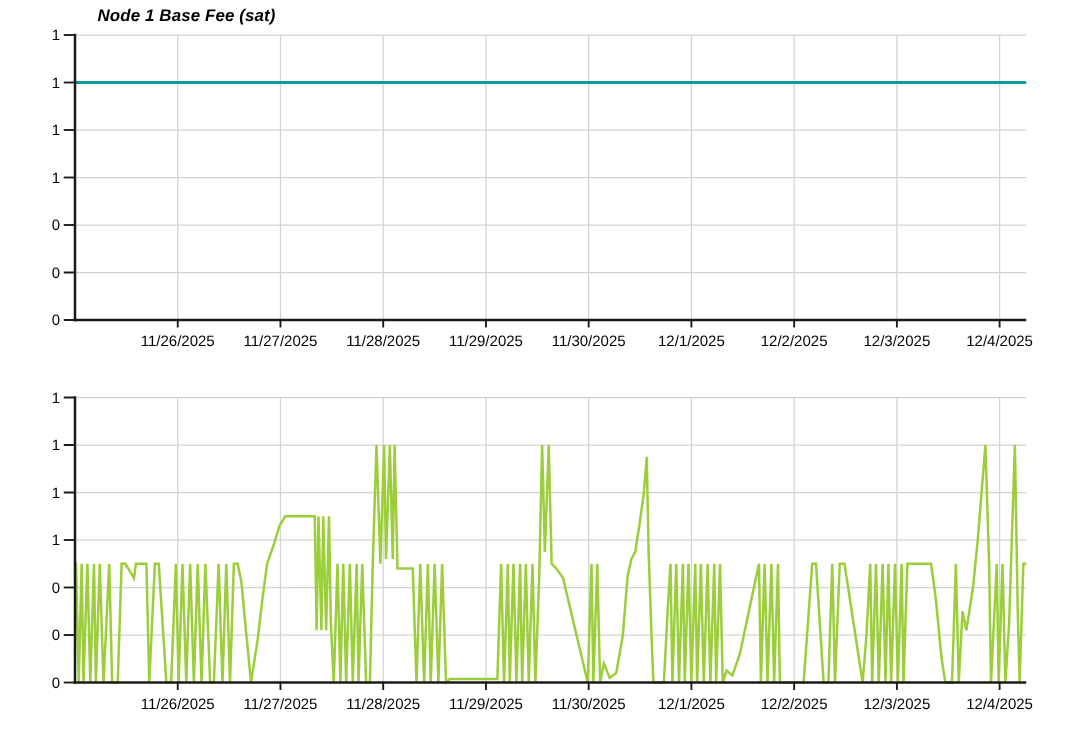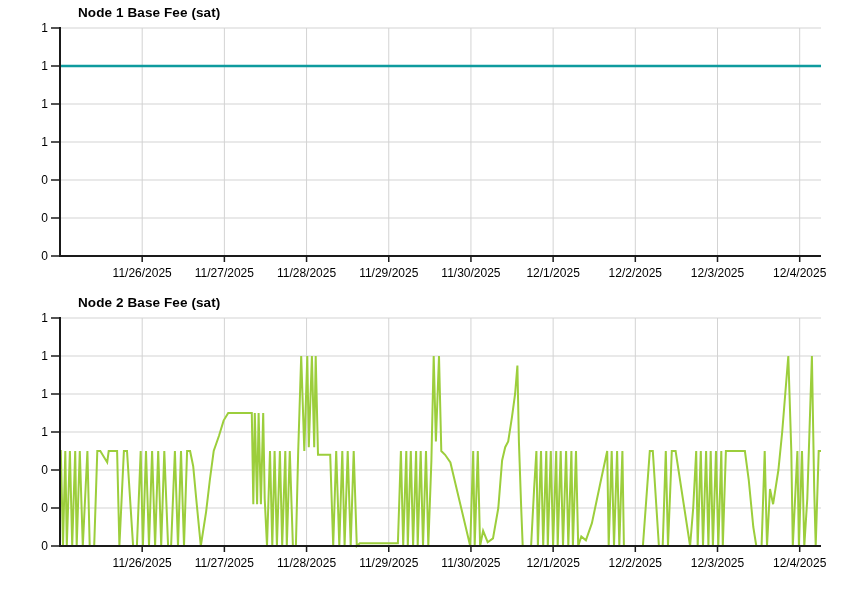--- a/index.html
+++ b/index.html
@@ -5,20 +5,21 @@
   html,body{margin:0;padding:0;}
   body{
     width:860px;height:600px;background:#ffffff;overflow:hidden;
     font-family:"Liberation Sans",sans-serif;position:relative;
   }
   .chart-section{position:absolute;left:0;width:860px;height:290px;}
   .chart-title{
     position:absolute;left:78px;top:5px;margin:0;
     font-size:13.5px;font-weight:bold;color:#000;letter-spacing:.1px;
     font-family:"Liberation Sans",sans-serif;
+    font-style:italic;
   }
   svg.plot{position:absolute;left:0;top:0;display:block;}
   svg.plot text{font-family:"Liberation Sans",sans-serif;}
 </style>
 </head>
 <body>
 
 <section class="chart-section" style="top:0">
   <h3 class="chart-title">Node 1 Base Fee (sat)</h3>
   <svg class="plot" width="860" height="290" viewBox="0 0 860 290">
@@ -69,21 +70,20 @@
       <line x1="635.316" x2="635.316" y1="256" y2="262" stroke="#1a1a1a" stroke-width="1.5"></line>
       <text x="635.316" y="277" text-anchor="middle" font-size="12" fill="#000000">12/2/2025</text>
       <line x1="717.504" x2="717.504" y1="256" y2="262" stroke="#1a1a1a" stroke-width="1.5"></line>
       <text x="717.504" y="277" text-anchor="middle" font-size="12" fill="#000000">12/3/2025</text>
       <line x1="799.692" x2="799.692" y1="256" y2="262" stroke="#1a1a1a" stroke-width="1.5"></line>
       <text x="799.692" y="277" text-anchor="middle" font-size="12" fill="#000000">12/4/2025</text>
     </svg>
 </section>
 
 <section class="chart-section" style="top:290px">
-  <h3 class="chart-title">Node 2 Base Fee (sat)</h3>
   <svg class="plot" width="860" height="290" viewBox="0 0 860 290">
       <line x1="60" x2="821" y1="218" y2="218" stroke="#d3d3d3" stroke-width="1"></line>
       <line x1="60" x2="821" y1="180" y2="180" stroke="#d3d3d3" stroke-width="1"></line>
       <line x1="60" x2="821" y1="142" y2="142" stroke="#d3d3d3" stroke-width="1"></line>
       <line x1="60" x2="821" y1="103.99999999999997" y2="103.99999999999997" stroke="#d3d3d3" stroke-width="1"></line>
       <line x1="60" x2="821" y1="66" y2="66" stroke="#d3d3d3" stroke-width="1"></line>
       <line x1="60" x2="821" y1="28" y2="28" stroke="#d3d3d3" stroke-width="1"></line>
       <line x1="142.188" x2="142.188" y1="28" y2="256" stroke="#d3d3d3" stroke-width="1"></line>
       <line x1="224.376" x2="224.376" y1="28" y2="256" stroke="#d3d3d3" stroke-width="1"></line>
       <line x1="306.564" x2="306.564" y1="28" y2="256" stroke="#d3d3d3" stroke-width="1"></line>

